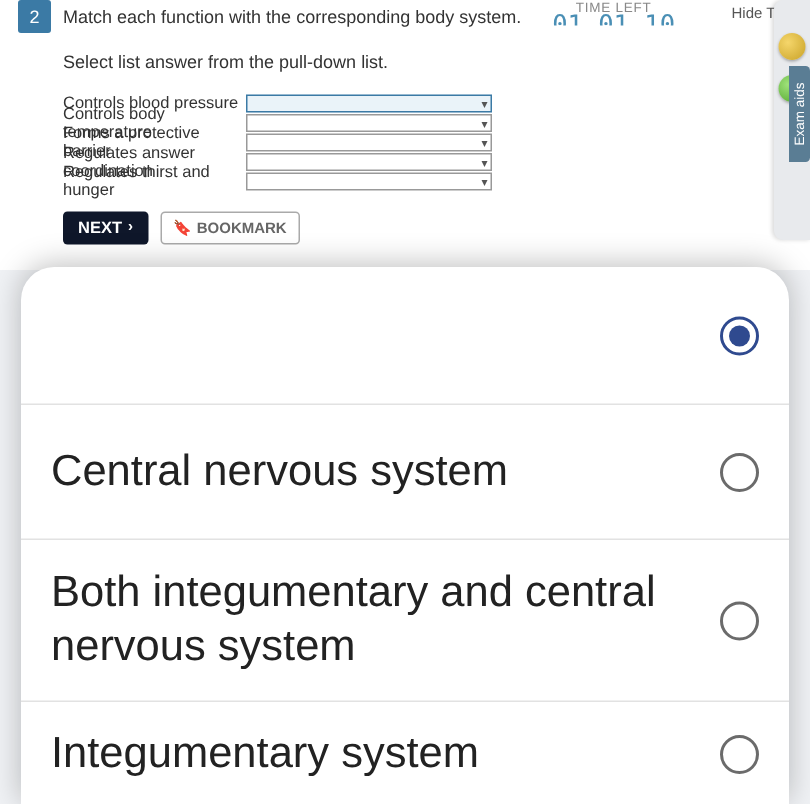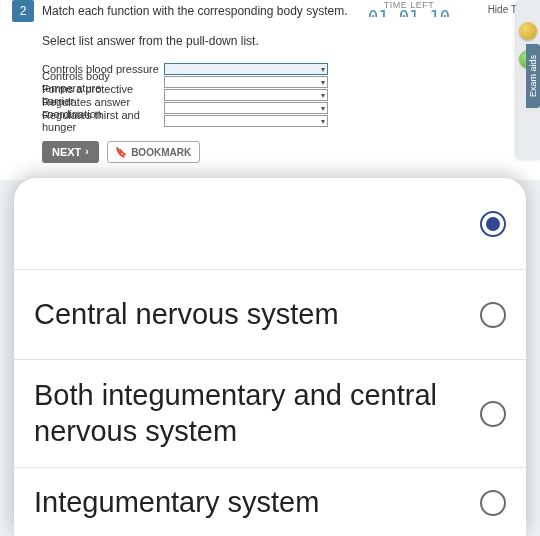--- a/index.html
+++ b/index.html
@@ -45,21 +45,21 @@
     position: relative;
   }
   .match-select.active { border: 1px solid #3b7aa5; background: #eaf3f9; }
   .match-select .caret {
     position: absolute; right: 2px; top: 1px;
     font-size: 8px; color: #555;
   }
 
   .btn-row { margin-left: 30px; margin-top: 14px; display: flex; gap: 8px; }
   .btn-next {
-    background: #737373; color: #fff;
+    background: #0f172a; color: #fff;
     font-size: 11px; font-weight: bold;
     padding: 5px 10px; border-radius: 3px;
     display: flex; gap: 4px;
     cursor: pointer;
   }
   .btn-next .chev { font-size: 10px; }
   .btn-bookmark {
     background: #fff; color: #666;
     border: 1px solid #aaa;
     font-size: 10px; font-weight: bold;

